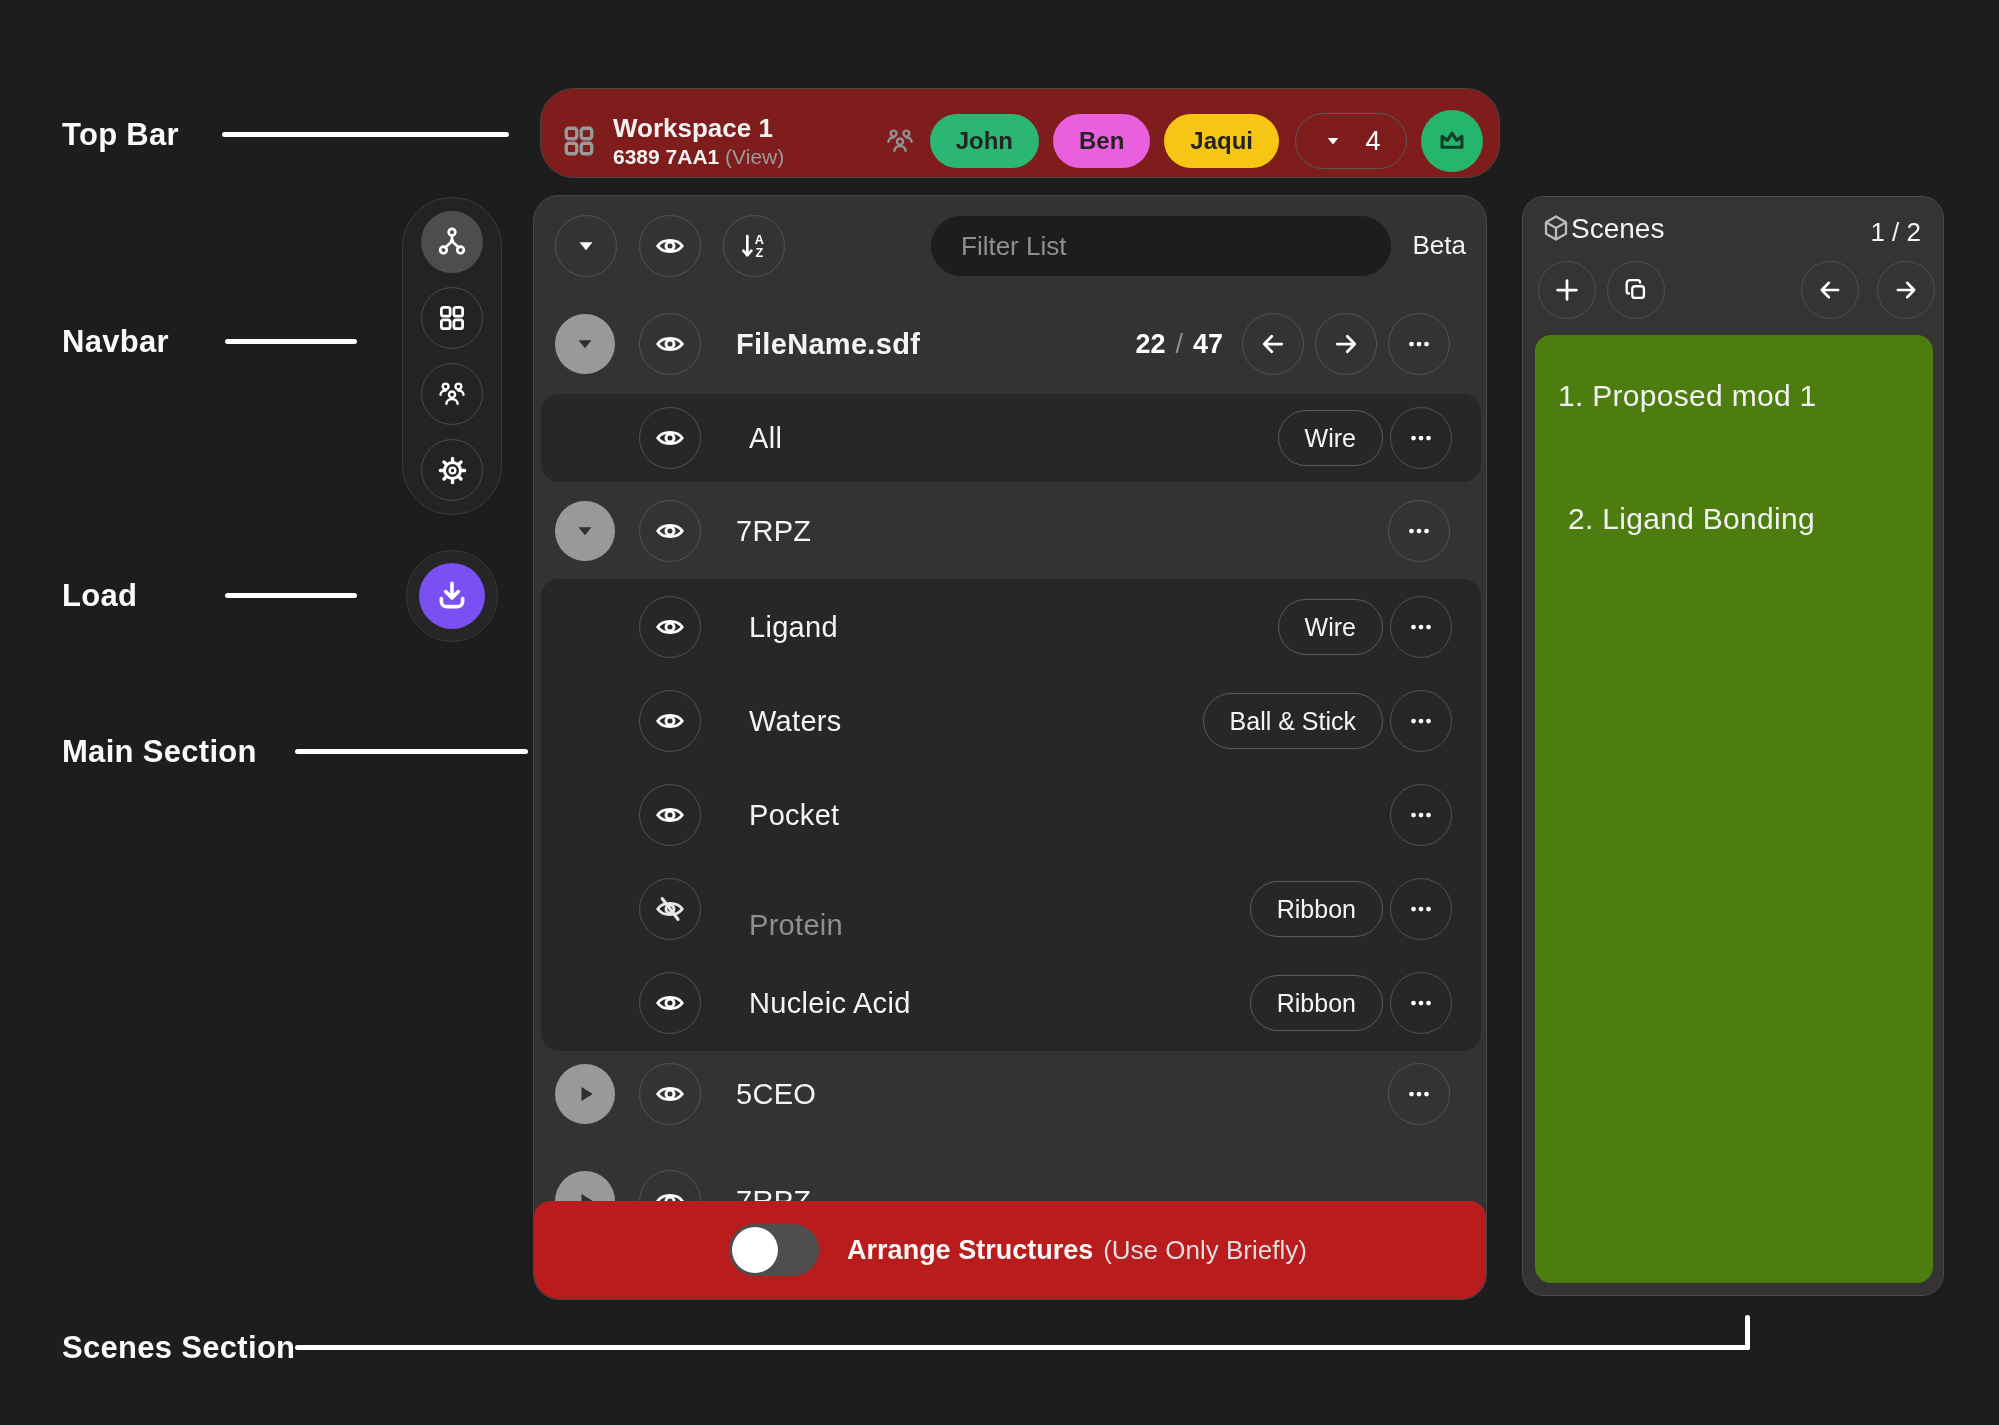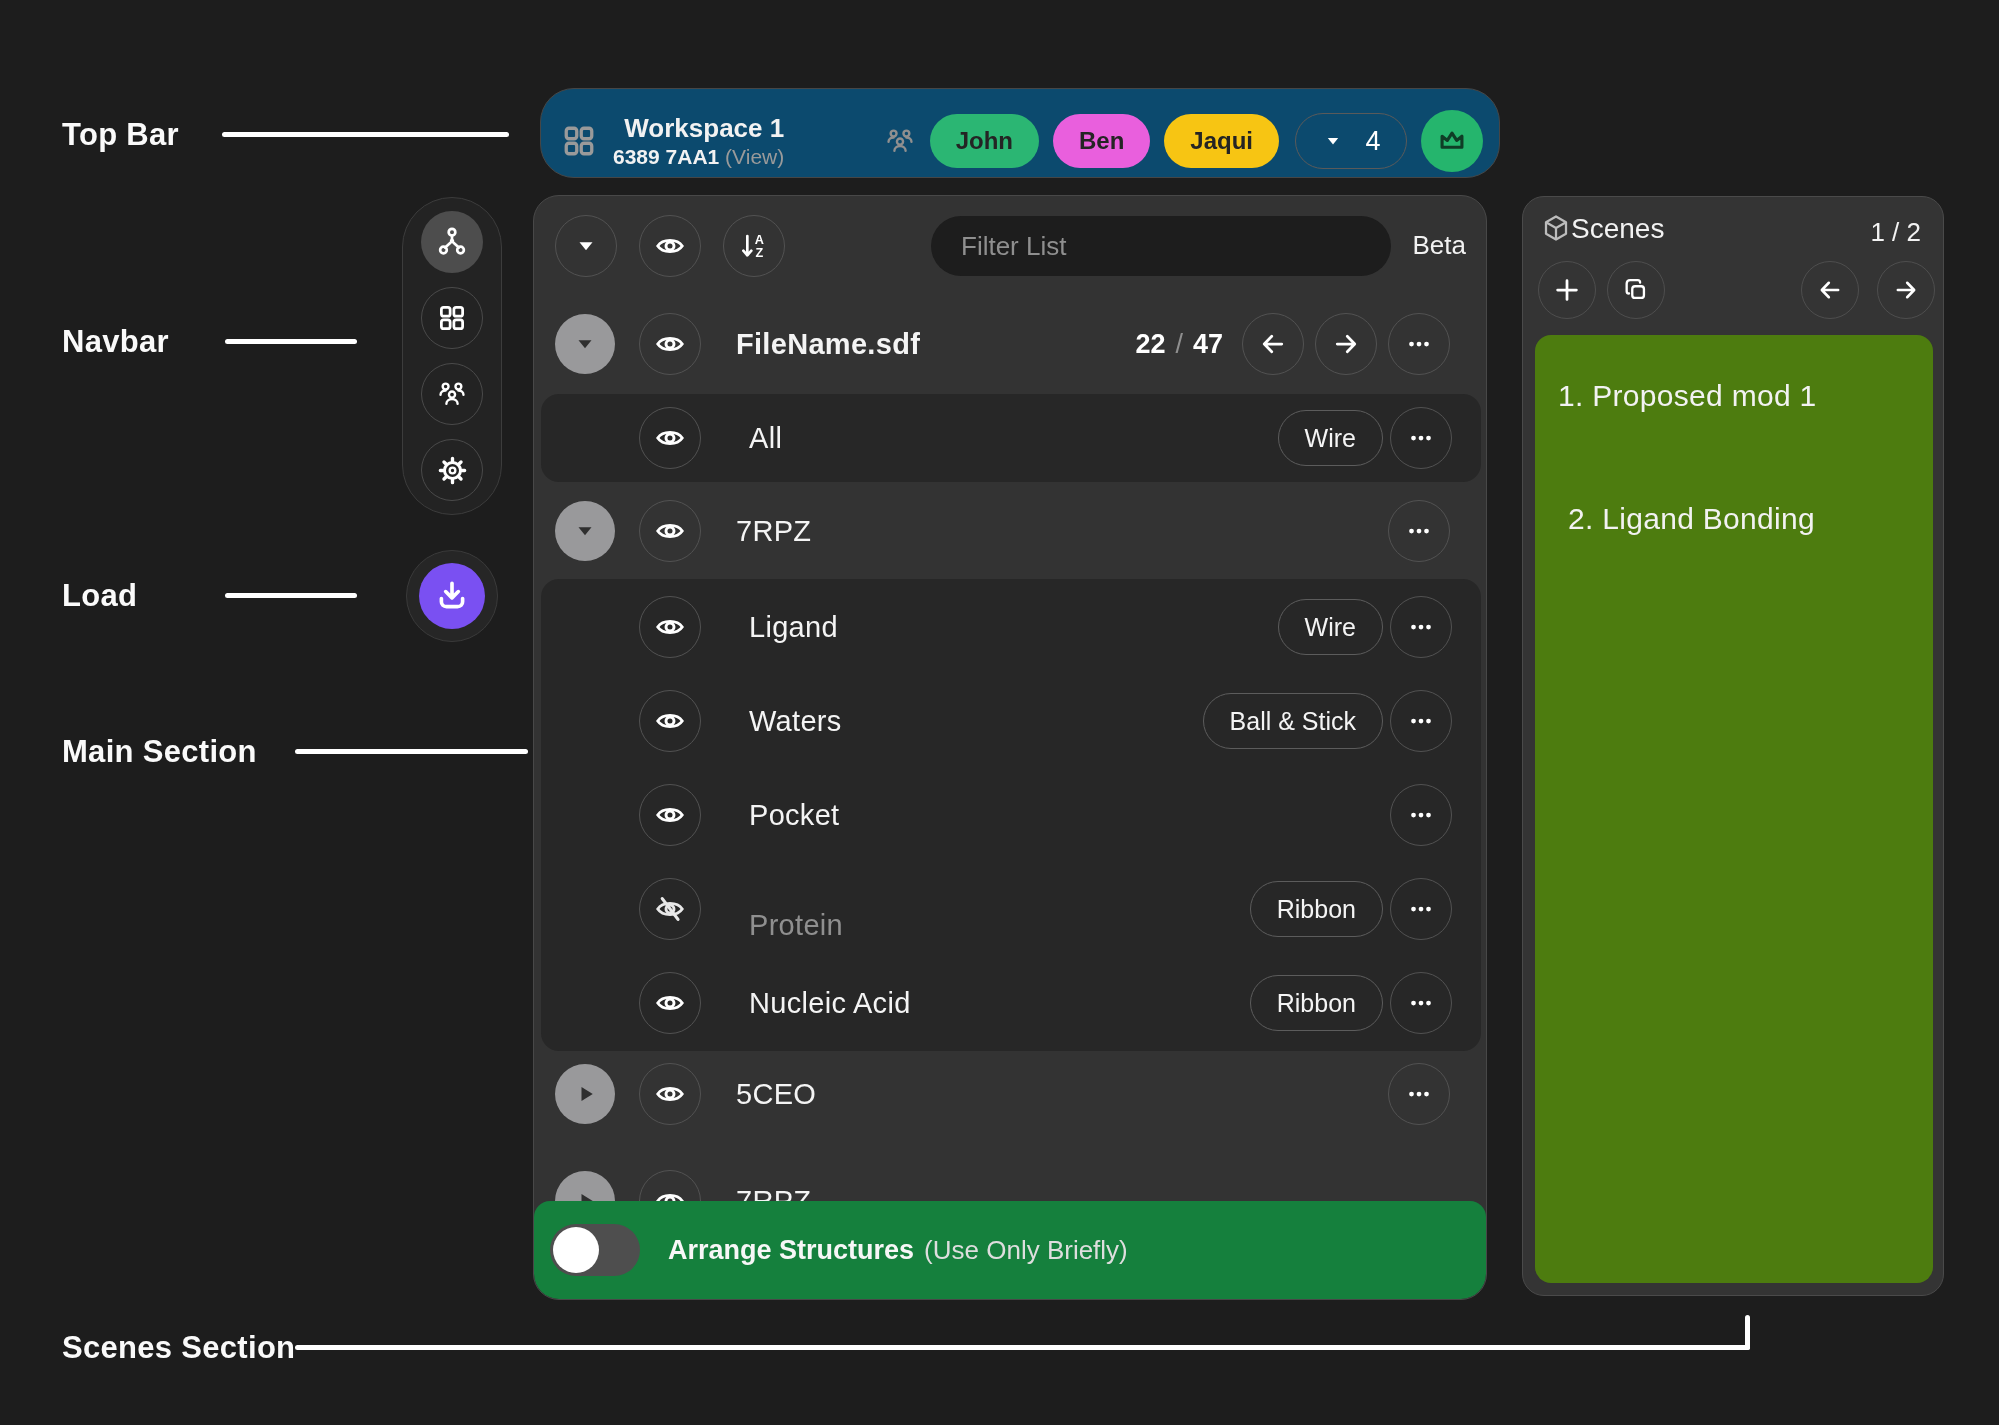--- a/index.html
+++ b/index.html
@@ -9,23 +9,23 @@
   
   .anno{position:absolute;font-size:31px;font-weight:700;color:#fafafa;letter-spacing:.3px;}
   .anno-line{position:absolute;height:5px;background:#fff;border-radius:3px;}
   .anno-vline{position:absolute;width:5px;background:#fff;border-radius:3px;}
   
   .cbtn{width:62px;height:62px;border-radius:50%;border:1.5px solid #525252;box-sizing:border-box;
         display:flex;align-items:center;justify-content:center;background:transparent;flex:0 0 auto;}
   .cbtn.filled{background:#99999b;border:none;}
   .cbtn.sm{width:58px;height:58px;}
   
-  .topbar{position:absolute;left:540px;top:88px;width:960px;height:90px;background:#0c4a6e;
+  .topbar{position:absolute;left:540px;top:88px;width:960px;height:90px;background:#7f1d1d;
           border:1px solid #464646;border-radius:34px;box-sizing:border-box;
-          display:flex;align-items:center;padding:16px 16px 0 20px;text-align:right;}
+          display:flex;align-items:center;padding:16px 16px 0 20px;}
   .tb-titles{margin-left:16px;line-height:1.1;}
   .tb-name{font-size:26px;font-weight:700;color:#f2f2f2;}
   .tb-sub{font-size:21px;margin-top:3px;}
   .tb-id{font-weight:700;color:#f2f2f2;}
   .tb-view{color:#9a9a9a;font-weight:400;}
   .spacer{flex:1;}
   .avatar{height:54px;border-radius:27px;display:flex;align-items:center;justify-content:center;
           padding:0 26px;font-size:24px;font-weight:700;color:#242424;margin-left:14px;}
   .drop{height:56px;width:112px;border:1.5px solid #5a5a5a;border-radius:28px;box-sizing:border-box;
         display:flex;align-items:center;justify-content:center;gap:20px;margin-left:16px;}
@@ -61,22 +61,22 @@
   .srow{height:94px;position:relative;display:flex;align-items:center;}
   .srow .eye{position:absolute;left:98px;}
   .srow .rlabel{position:absolute;left:208px;font-size:29px;color:#f4f4f4;font-weight:400;letter-spacing:.3px;}
   .srow .cluster{right:29px;gap:7px;}
   .pill{height:56px;border:1.5px solid #5c5c5c;border-radius:28px;box-sizing:border-box;
         display:flex;align-items:center;padding:0 26px;font-size:25px;color:#f4f4f4;white-space:nowrap;}
   .counter{display:flex;align-items:baseline;font-size:27px;margin-right:8px;}
   .counter .cur,.counter .tot{font-weight:700;color:#fff;}
   .counter .sep{color:#8f8f8f;margin:0 10px;font-weight:400;}
   .dim{color:#8f8f8f !important;margin-top:32px;}
-  .footerbar{position:absolute;left:0;bottom:0;width:100%;height:98px;background:#15803d;
-             border-radius:16px 16px 25px 25px;display:flex;align-items:center;z-index:3;}
+  .footerbar{position:absolute;left:0;bottom:0;width:100%;height:98px;background:#b91c1c;
+             border-radius:16px 16px 25px 25px;display:flex;align-items:center;z-index:3;justify-content:center;}
   .toggle{position:relative;margin-left:16px;width:90px;height:52px;border-radius:26px;background:#4e4e4e;}
   .knob{position:absolute;left:3px;top:3px;width:46px;height:46px;border-radius:50%;background:#fff;}
   .foot-label{margin-left:28px;font-size:27px;font-weight:700;color:#f7f7f7;}
   .foot-note{margin-left:10px;font-size:26px;color:#dedede;}
   
   .scenes{position:absolute;left:1522px;top:196px;width:422px;height:1100px;background:#343434;
           border:1px solid #4a4a4a;border-radius:22px;box-sizing:border-box;}
   .sc-head{position:absolute;left:18px;top:16px;display:flex;align-items:flex-start;}
   .sc-title{font-size:28px;color:#f2f2f2;}
   .sc-page{position:absolute;right:22px;top:20px;font-size:26px;color:#f2f2f2;}

